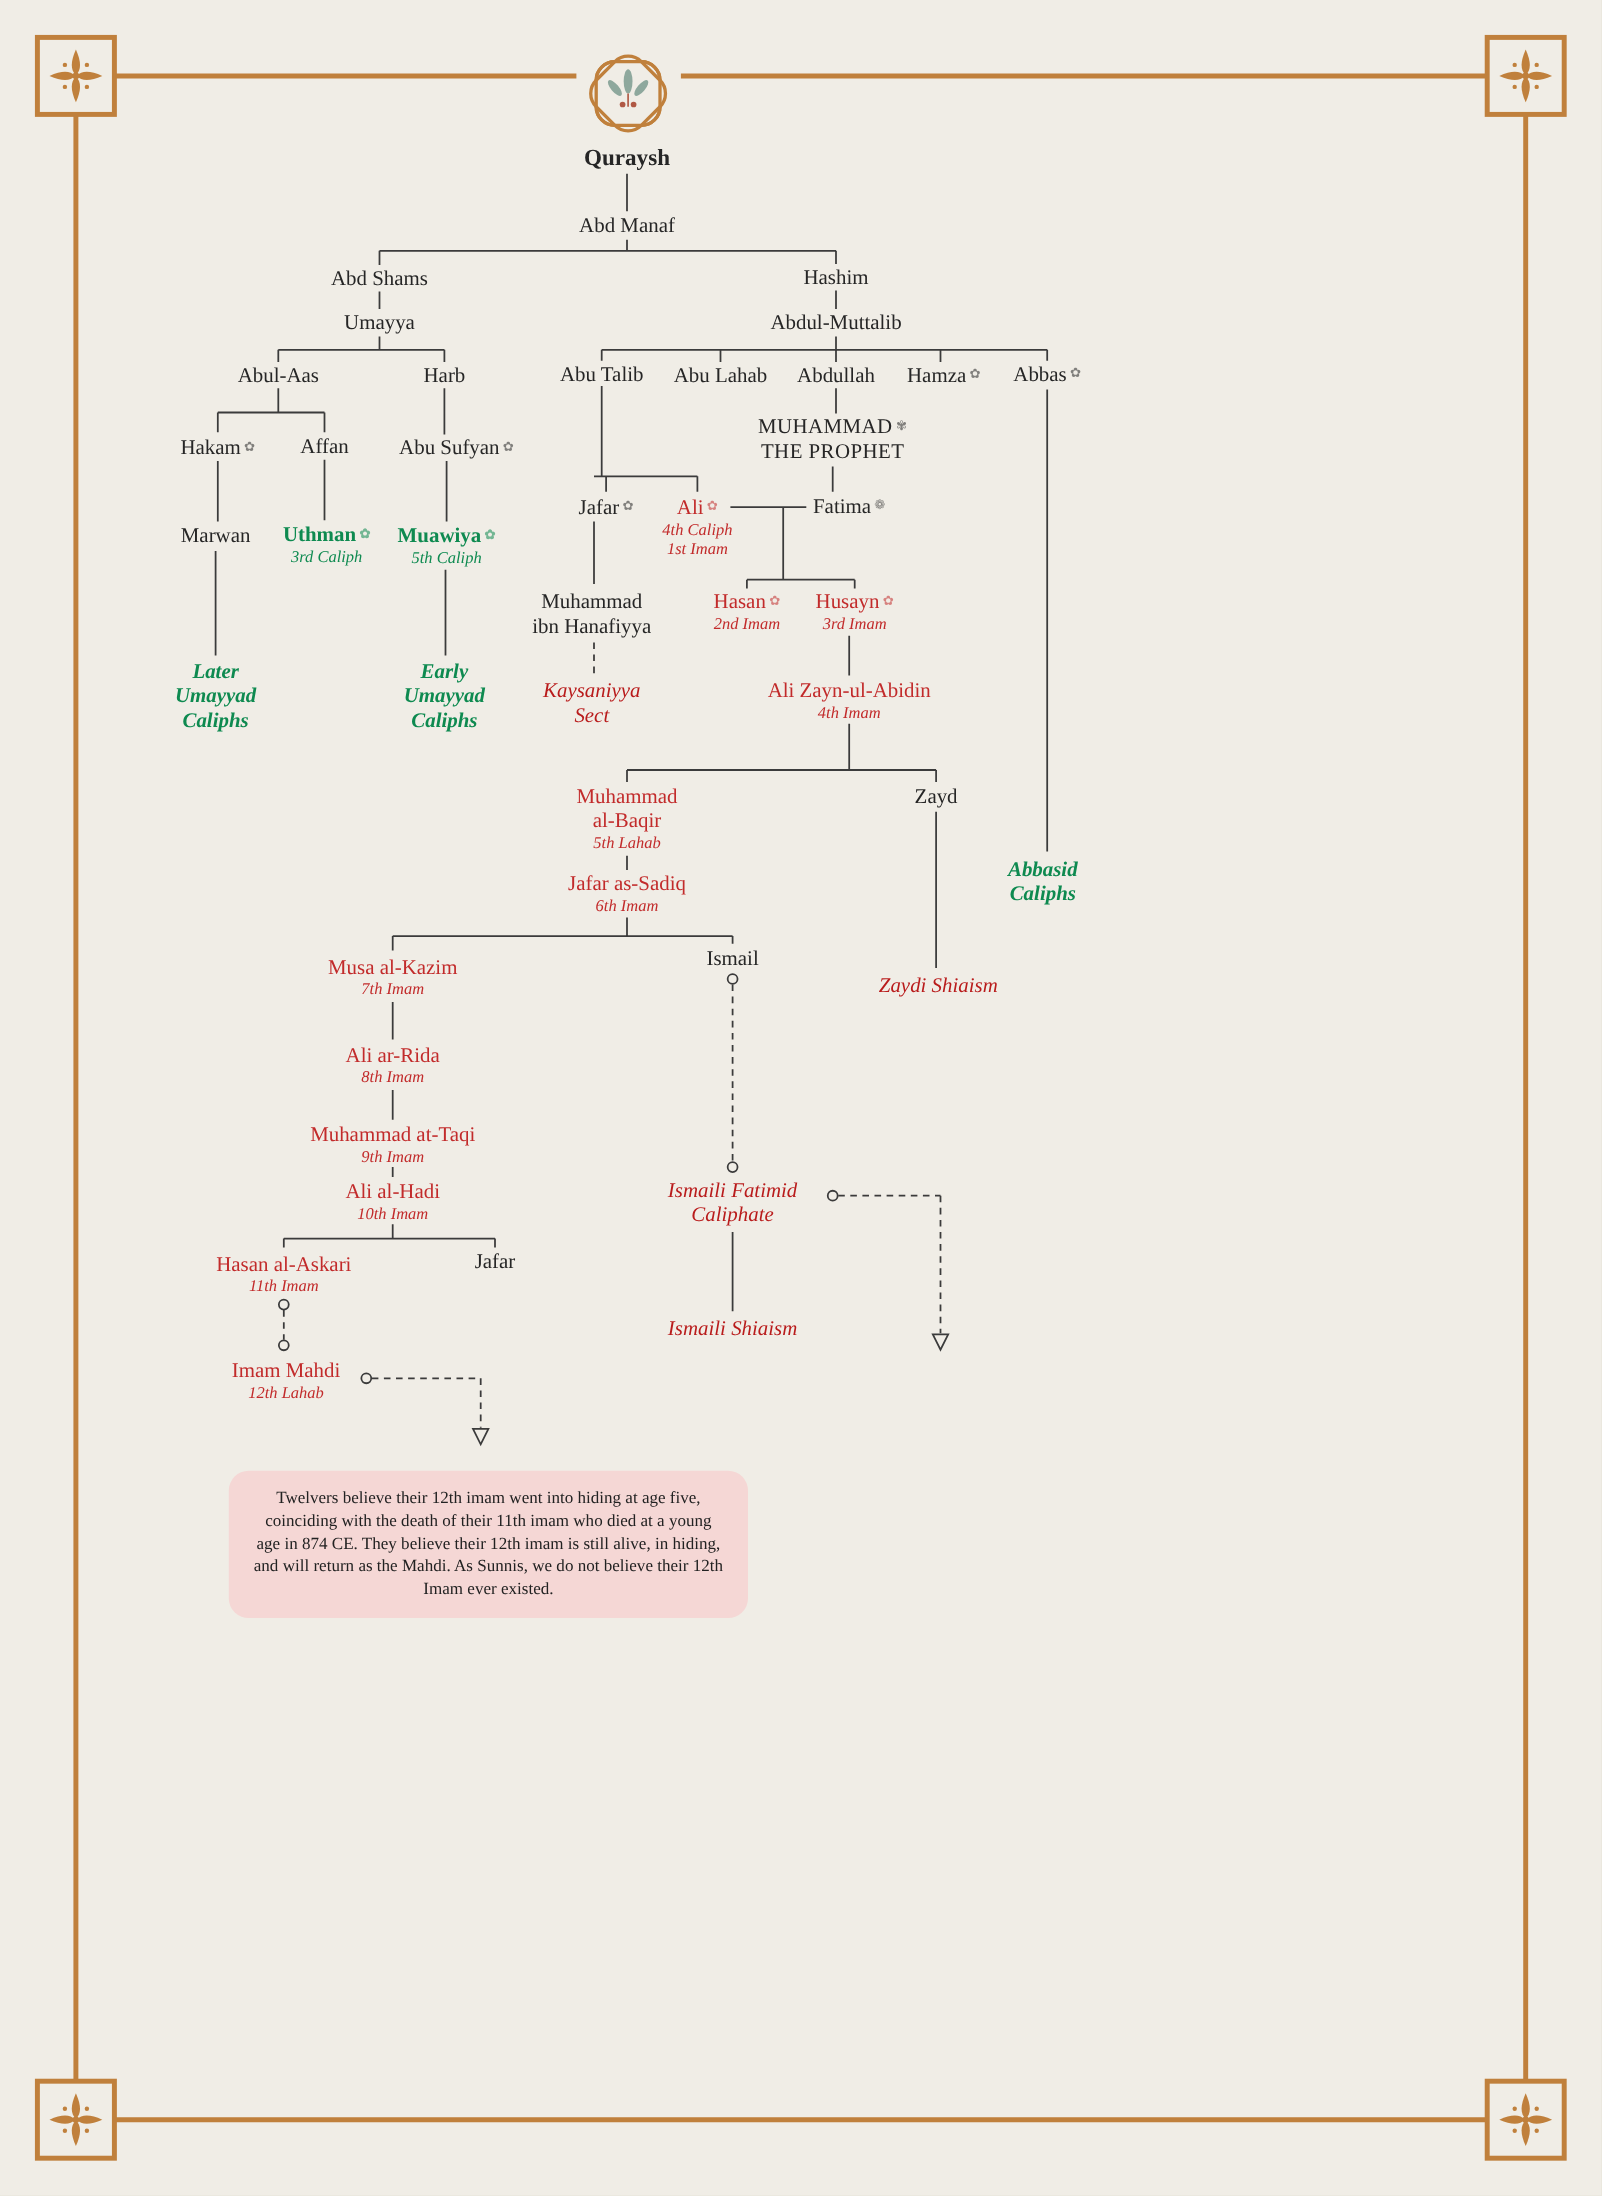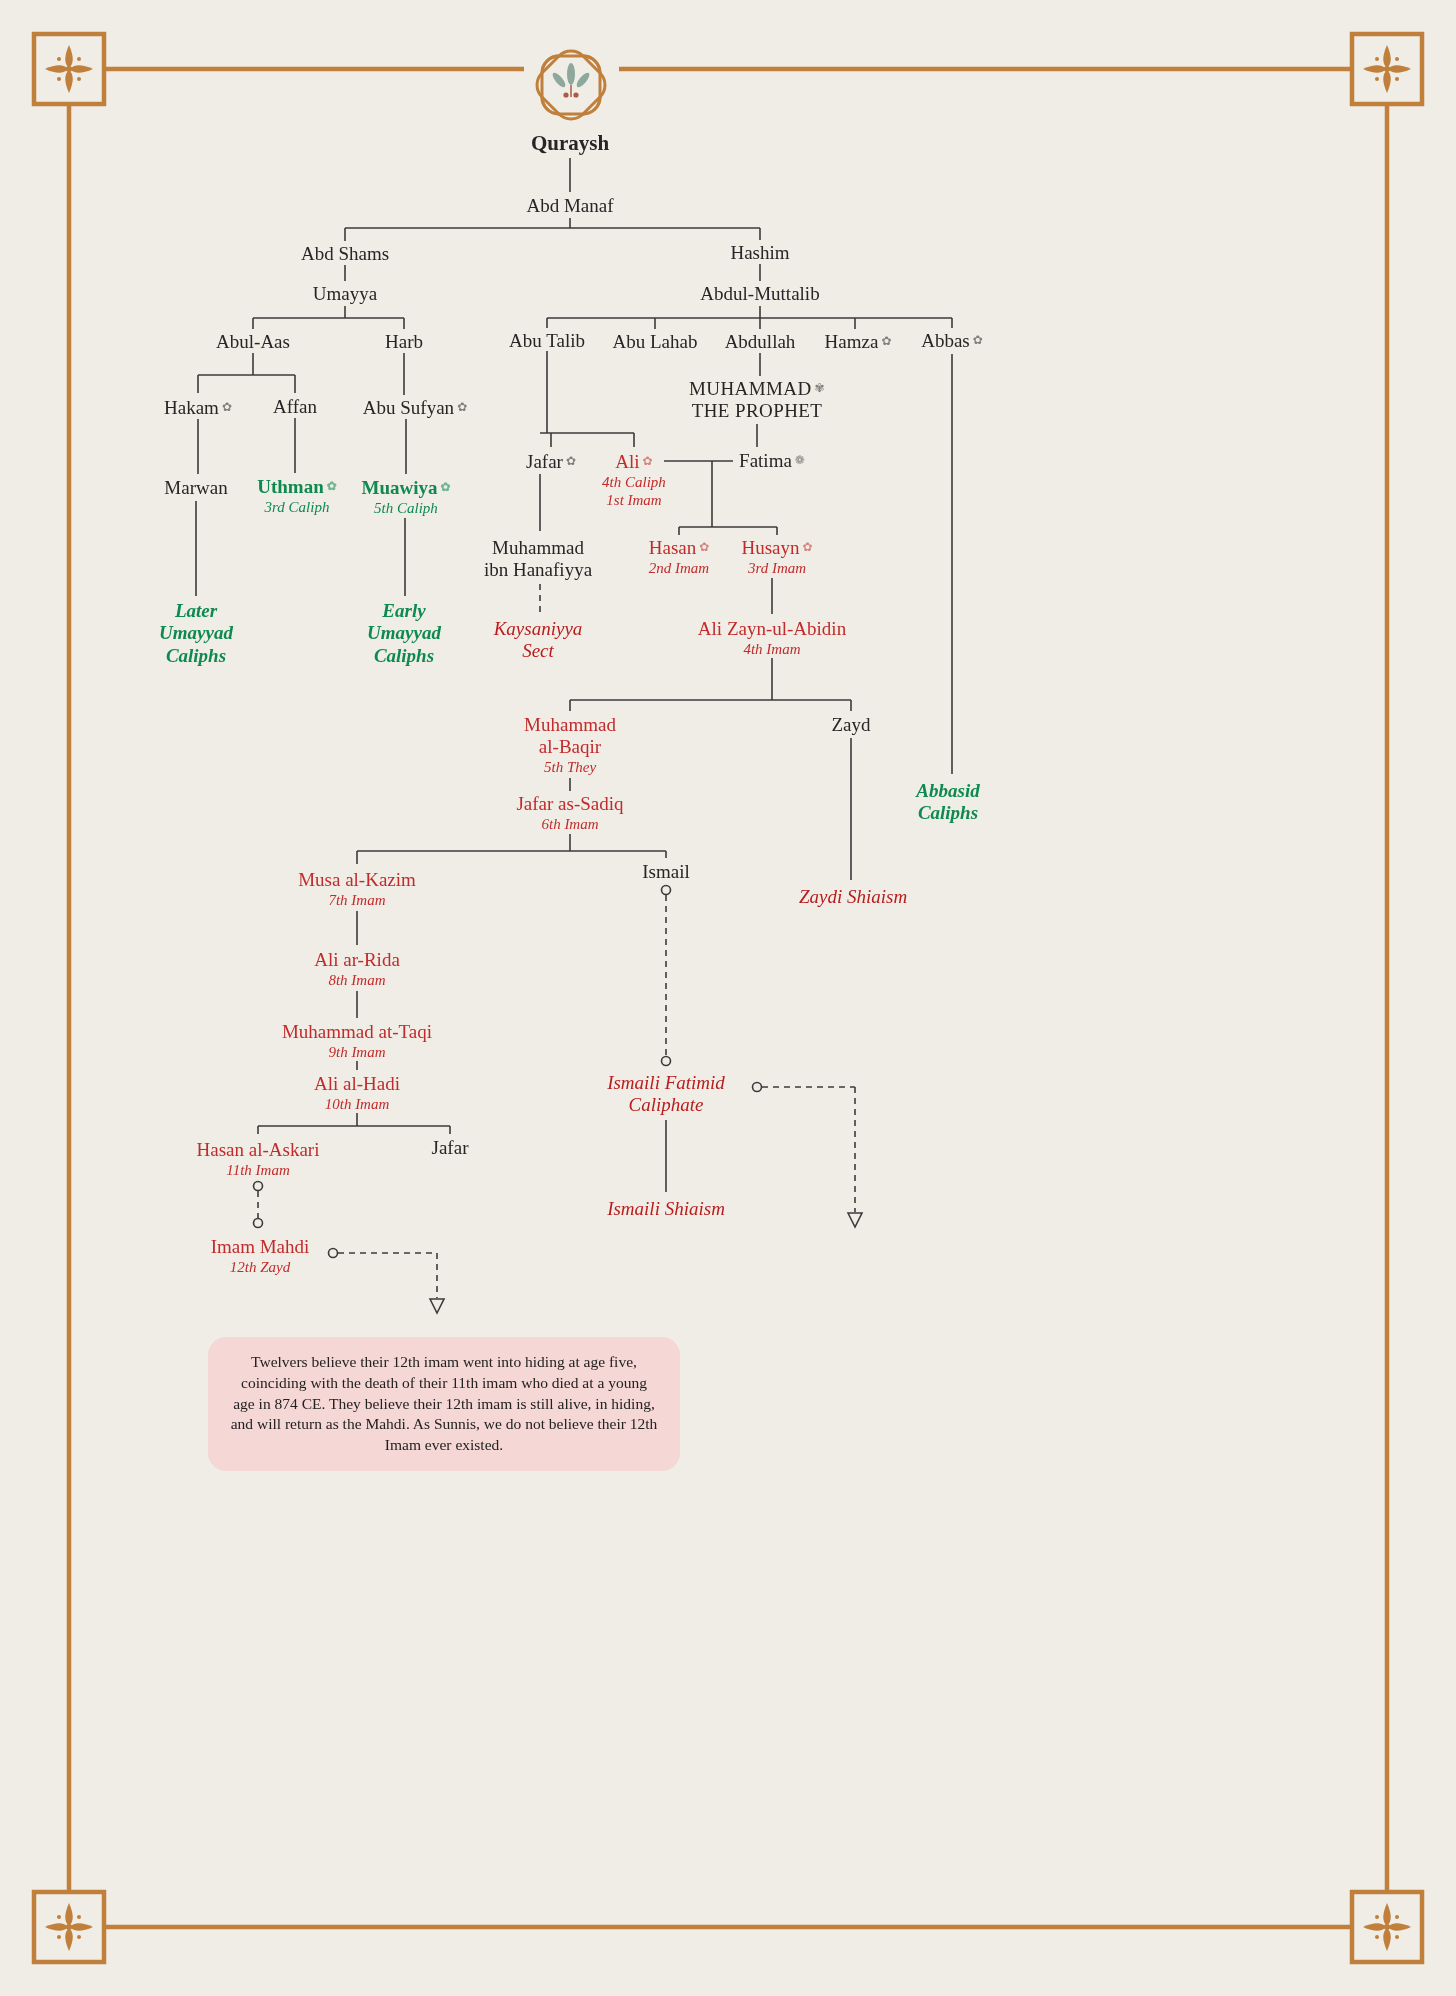--- a/index.html
+++ b/index.html
@@ -162,38 +162,38 @@
   <div class="n red" style="left:777px;top:537px"><span>Husayn</span><span class="hon">✿</span><span class="sub">3rd Imam</span></div>
 
   <div class="n gi wrap" style="left:196px;top:600px;width:100px"><span>Later Umayyad Caliphs</span></div>
   <div class="n gi wrap" style="left:404px;top:600px;width:100px"><span>Early Umayyad Caliphs</span></div>
   <div class="n blue wrap" style="left:538px;top:618px;width:120px"><span>Kaysaniyya Sect</span></div>
   <div class="n red" style="left:772px;top:618px"><span>Ali Zayn-ul-Abidin</span><span class="sub">4th Imam</span></div>
 
   <div class="n red" style="left:570px;top:714px">
     <span class="line">Muhammad</span>
     <span class="line">al-Baqir</span>
-    <span class="sub">5th They</span>
+    <span class="sub">5th Lahab</span>
   </div>
   <div class="n" style="left:851px;top:714px"><span>Zayd</span></div>
 
   <div class="n red" style="left:570px;top:793px"><span>Jafar as-Sadiq</span><span class="sub">6th Imam</span></div>
   <div class="n gi wrap" style="left:948px;top:780px;width:100px"><span>Abbasid Caliphs</span></div>
 
   <div class="n red" style="left:357px;top:869px"><span>Musa al-Kazim</span><span class="sub">7th Imam</span></div>
   <div class="n" style="left:666px;top:861px"><span>Ismail</span></div>
   <div class="n blue" style="left:853px;top:886px"><span>Zaydi Shiaism</span></div>
 
   <div class="n red" style="left:357px;top:949px"><span>Ali ar-Rida</span><span class="sub">8th Imam</span></div>
   <div class="n red" style="left:357px;top:1021px"><span>Muhammad at-Taqi</span><span class="sub">9th Imam</span></div>
   <div class="n red" style="left:357px;top:1073px"><span>Ali al-Hadi</span><span class="sub">10th Imam</span></div>
 
   <div class="n red" style="left:258px;top:1139px"><span>Hasan al-Askari</span><span class="sub">11th Imam</span></div>
   <div class="n" style="left:450px;top:1137px"><span>Jafar</span></div>
 
   <div class="n blue wrap" style="left:666px;top:1072px;width:160px"><span>Ismaili Fatimid Caliphate</span></div>
 
-  <div class="n red" style="left:260px;top:1236px"><span>Imam Mahdi</span><span class="sub">12th Zayd</span></div>
+  <div class="n red" style="left:260px;top:1236px"><span>Imam Mahdi</span><span class="sub">12th Lahab</span></div>
   <div class="n blue" style="left:666px;top:1198px"><span>Ismaili Shiaism</span></div>
 
   <div class="note pink" style="left:208px;top:1337px;width:428px">Twelvers believe their 12th imam went into hiding at age five, coinciding with the death of their 11th imam who died at a young age in 874 CE. They believe their 12th imam is still alive, in hiding, and will return as the Mahdi. As Sunnis, we do not believe their 12th Imam ever existed.</div>
 
 </div>
 
 </body></html>

